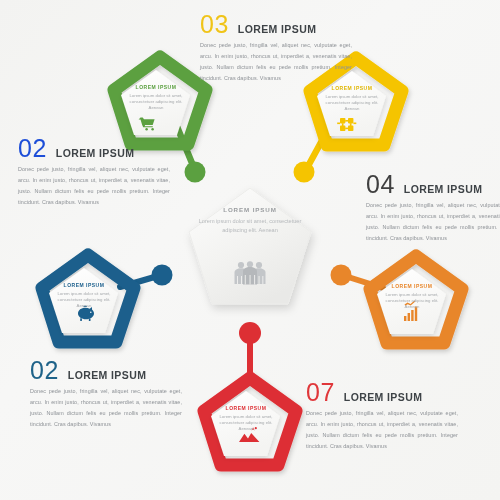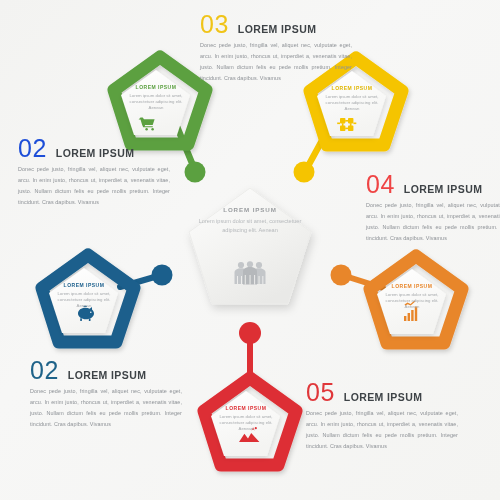--- a/index.html
+++ b/index.html
@@ -26,21 +26,21 @@
   .block .body{
     font-size:5.4px;line-height:2.02;color:#8d9196;text-align:justify;
     letter-spacing:.08px;
   }
 
   .b02{left:18px;top:136px;}
   .b02 .num{color:#1d4ed8;}
   .b03{left:200px;top:12px;}
   .b03 .num{color:#f0c419;}
   .b04{left:366px;top:172px;}
-  .b04 .num{color:#ef4444;}
+  .b04 .num{color:#404040;}
   .b05{left:306px;top:380px;}
   .b05 .num{color:#e0373a;}
   .b01{left:30px;top:358px;}
   .b01 .num{color:#1f6389;}
 
   .b03 .head,.b04 .head,.b05 .head{justify-content:flex-start;}
 
   
   .petal-txt{position:absolute;text-align:center;pointer-events:none;}
   .petal-txt .ph{font-size:5px;font-weight:bold;letter-spacing:.5px;margin-bottom:2.5px;}
@@ -249,21 +249,21 @@
   <div class="block b04">
     <div class="head">
       <span class="num">04</span>
       <span class="ttl">LOREM IPSUM</span>
     </div>
     <div class="body">Donec pede justo, fringilla vel, aliquet nec, vulputate eget, arcu. In enim justo, rhoncus ut, imperdiet a, venenatis vitae, justo. Nullam dictum felis eu pede mollis pretium. Integer tincidunt. Cras dapibus. Vivamus</div>
   </div>
 
   <div class="block b05">
     <div class="head">
-      <span class="num">05</span>
+      <span class="num">07</span>
       <span class="ttl">LOREM IPSUM</span>
     </div>
     <div class="body">Donec pede justo, fringilla vel, aliquet nec, vulputate eget, arcu. In enim justo, rhoncus ut, imperdiet a, venenatis vitae, justo. Nullam dictum felis eu pede mollis pretium. Integer tincidunt. Cras dapibus. Vivamus</div>
   </div>
 
   <div class="block b01">
     <div class="head">
       <span class="num">02</span>
       <span class="ttl">LOREM IPSUM</span>
     </div>

